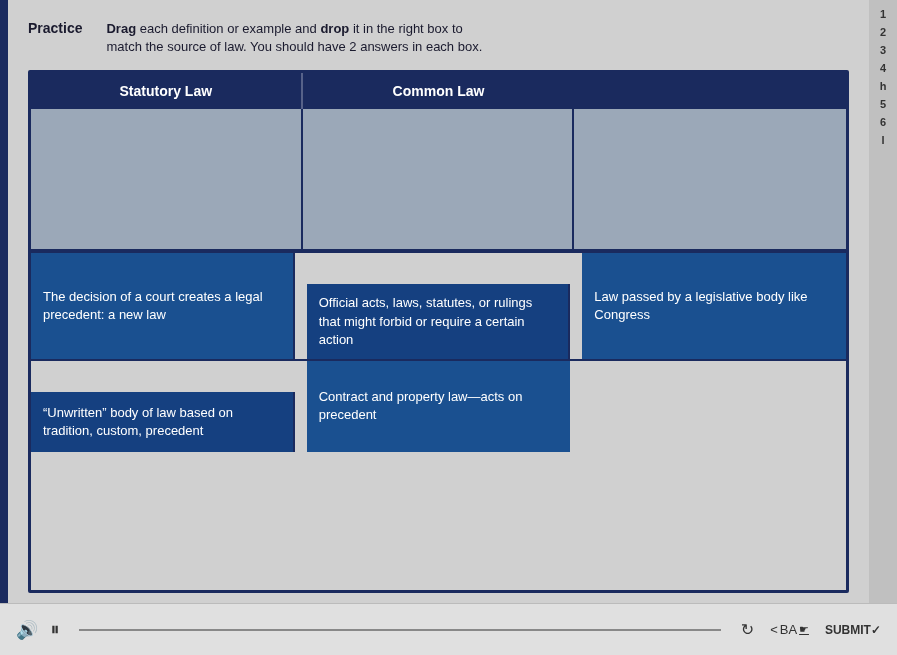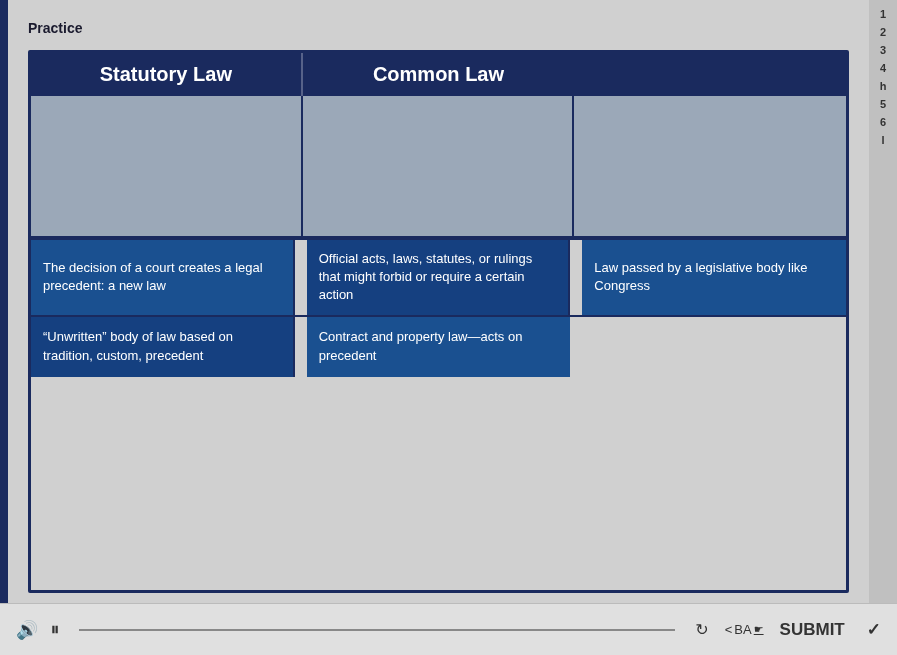--- a/index.html
+++ b/index.html
@@ -79,21 +79,21 @@
 
     .table-header {
       display: grid;
       grid-template-columns: 1fr 1fr 1fr;
       background-color: #1a2a5e;
     }
 
     .header-cell {
       padding: 10px 12px;
       color: white;
-      font-size: 20px;
+      font-size: 14px;
       font-weight: bold;
       text-align: center;
       border-right: 2px solid #ffffff44;
     }
 
     .header-cell:last-child {
       border-right: none;
     }
 
     .drop-zones {
@@ -136,20 +136,21 @@
       display: flex;
       align-items: center;
     }
 
     .answer-cell:last-child {
       border-right: none;
     }
 
     .answer-cell.darker {
       background-color: #154080;
+      margin-top: 31px;
     }
 
     .bottom-bar {
       height: 52px;
       background-color: #e0e0e0;
       display: flex;
       align-items: center;
       padding: 0 16px;
       gap: 12px;
       border-top: 1px solid #bbb;
@@ -183,46 +184,49 @@
     .back-btn {
       font-size: 13px;
       color: #333;
       cursor: pointer;
       display: flex;
       align-items: center;
       gap: 2px;
     }
 
     .submit-btn {
-      font-size: 17px;
-      font-weight: bold;
-      color: #333;
-      cursor: pointer;
-      display: flex;
-      align-items: center;
-      gap: 22px;
+      font-size: 12px;
+      font-weight: bold;
+      color: #333;
+      cursor: pointer;
+      display: flex;
+      align-items: center;
+      gap: 0;
     }
 
     .left-border-accent {
       width: 8px;
       background-color: #1a2a5e;
       flex-shrink: 0;
     }
   </style>
 </head>
 <body>
 
 <div class="main-area">
 
   <div class="left-border-accent"></div>
 
   <div class="content-area">
 
     <div class="practice-header">
       <span class="practice-label">Practice</span>
+      <span class="instruction-text">
+        <strong>Drag</strong> each definition or example and <strong>drop</strong> it in the right box to<br>match the source of law. You should have 2 answers in each box.
+      </span>
     </div>
 
     <div class="table-container">
 
       <div class="table-header">
         <div class="header-cell">Statutory Law</div>
         <div class="header-cell">Common Law</div>
       </div>
 
       <div class="drop-zones">

